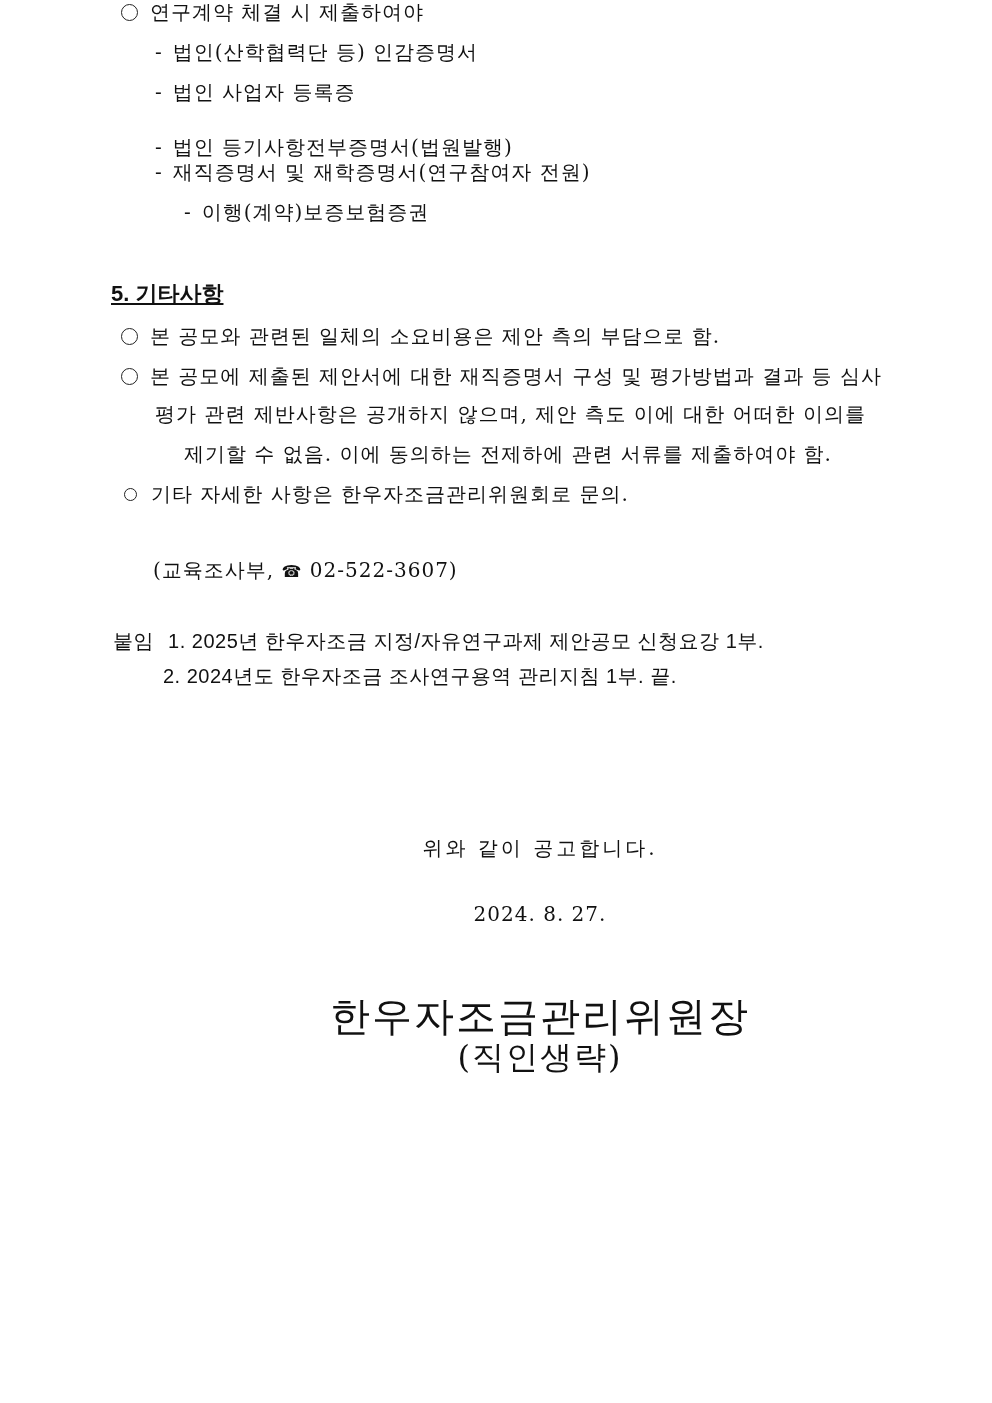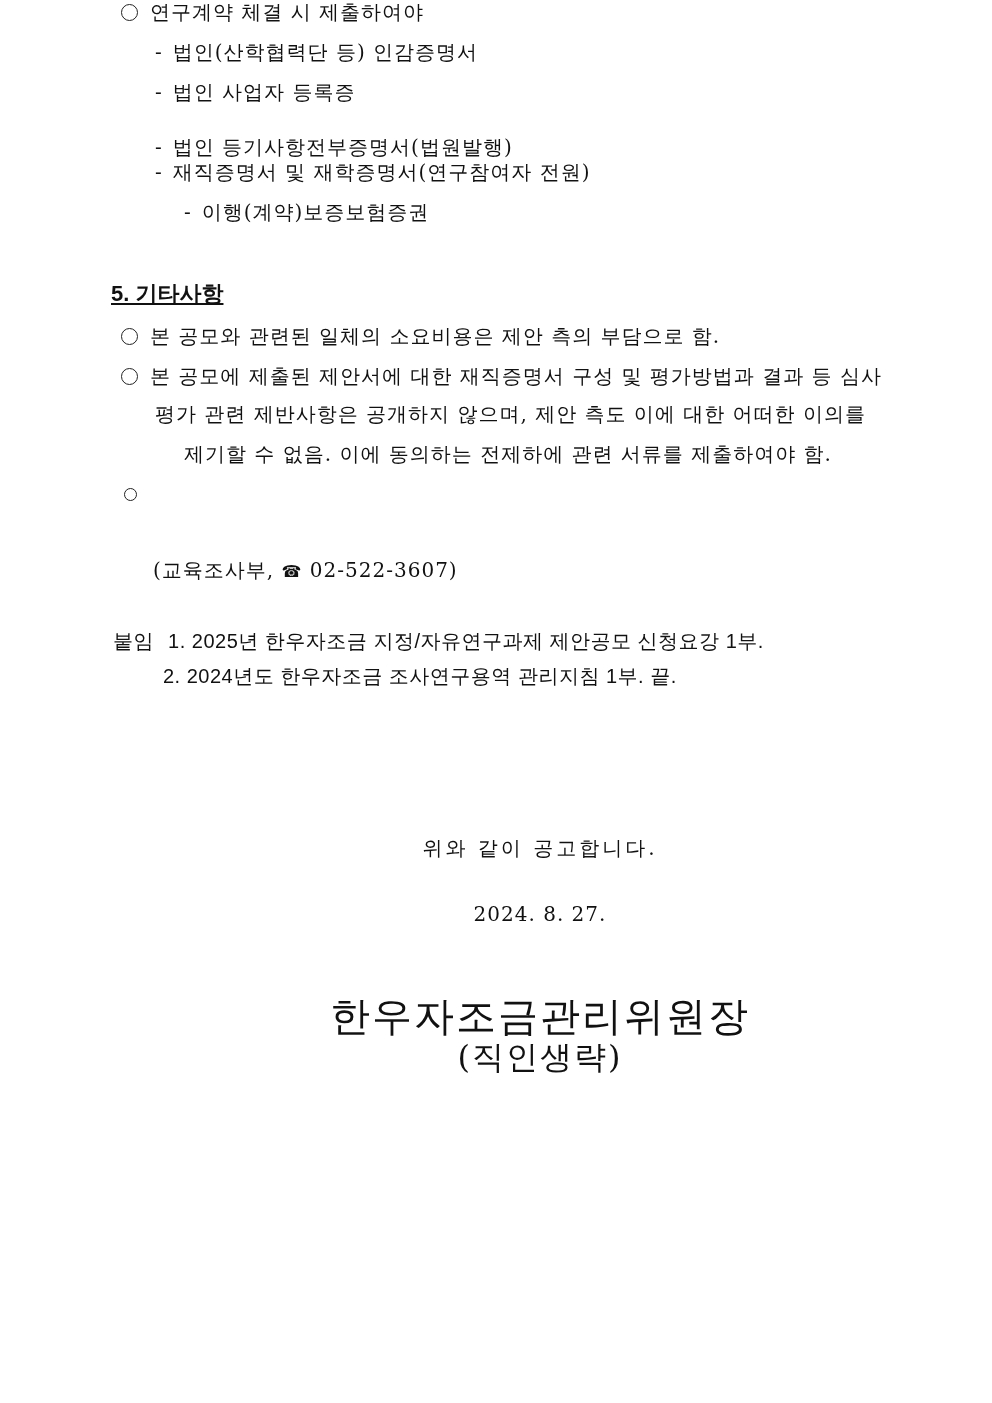--- a/index.html
+++ b/index.html
@@ -48,21 +48,21 @@
 
 <div class="line" style="left:121px; top:322px;">
   <span class="bullet"></span><span>본 공모와 관련된 일체의 소요비용은 제안 측의 부담으로 함.</span>
 </div>
 <div class="line" style="left:121px; top:362px;">
   <span class="bullet"></span><span>본 공모에 제출된 제안서에 대한 재직증명서 구성 및 평가방법과 결과 등 심사</span>
 </div>
 <div class="line" style="left:155px; top:400px;">평가 관련 제반사항은 공개하지 않으며, 제안 측도 이에 대한 어떠한 이의를</div>
 <div class="line" style="left:155px; top:440px;margin-left:29px;">제기할 수 없음. 이에 동의하는 전제하에 관련 서류를 제출하여야 함.</div>
 <div class="line" style="left:121px; top:480px;">
-  <span class="bullet small"></span>
+  <span class="bullet small"></span><span>기타 자세한 사항은 한우자조금관리위원회로 문의.</span>
 </div>
 <div class="line" style="left:153px; top:520px;margin-top:36px;">
   <span>(교육조사부,</span>
   <span class="phone-icon">☎</span>
   <span>02-522-3607)</span>
 </div>
 
 <div class="line attach" style="left:113px; top:627px;">
   <span>붙임</span>
   <span style="margin-left:8px;">1. 2025년 한우자조금 지정/자유연구과제 제안공모 신청요강 1부.</span>

